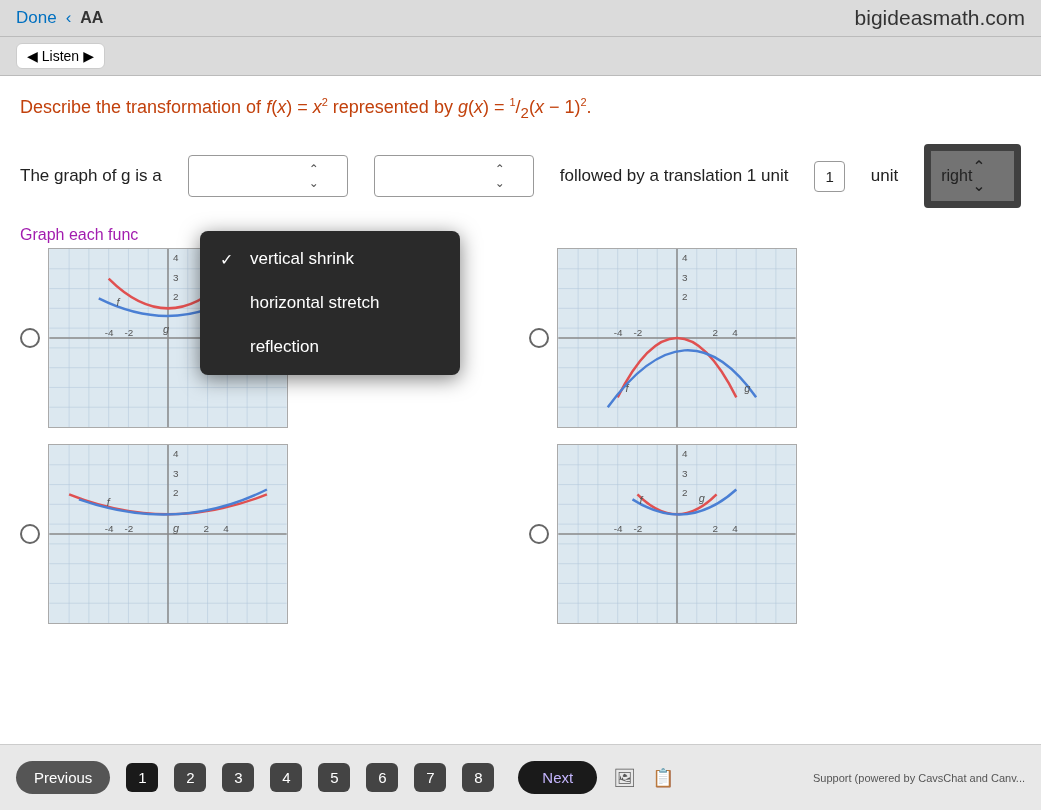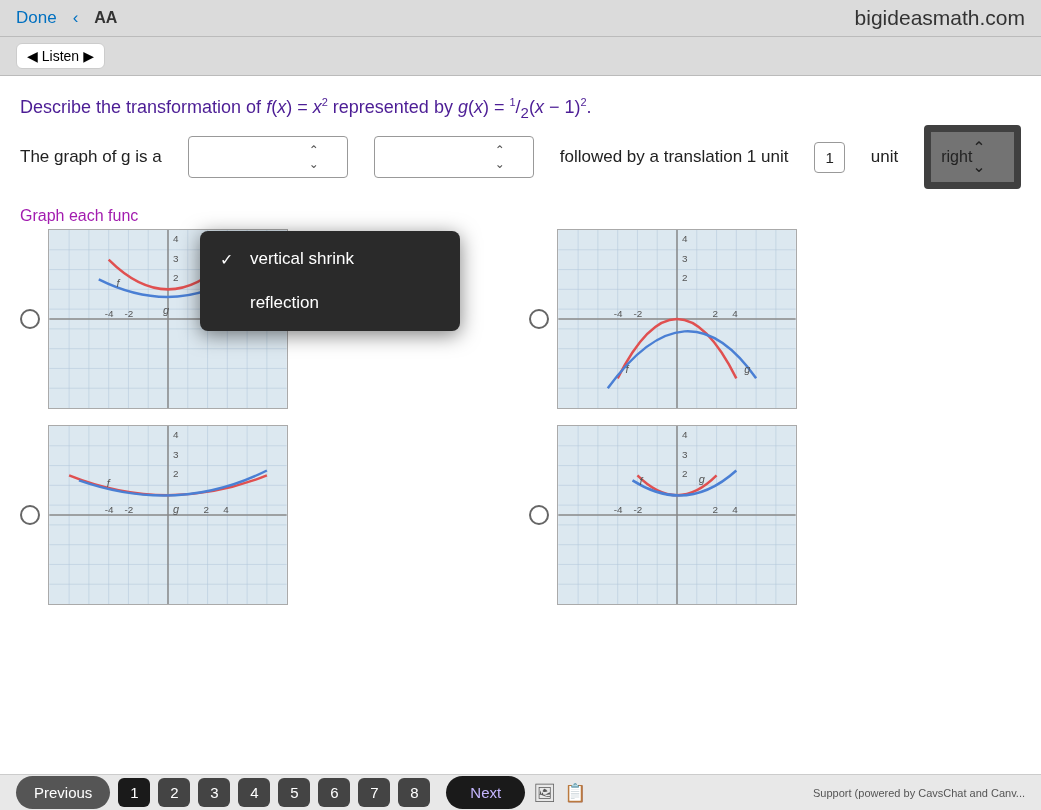--- a/index.html
+++ b/index.html
@@ -15,21 +15,21 @@
       display: flex;
       align-items: center;
       justify-content: space-between;
       padding: 6px 16px;
       background: rgba(220,220,220,0.9);
       border-bottom: 1px solid #bbb;
     }
     .top-left {
       display: flex;
       align-items: center;
-      gap: 16px;
+      gap: 9px;
     }
     .done-btn {
       color: #0070c0;
       font-size: 17px;
       font-weight: 400;
       background: none;
       border: none;
       cursor: pointer;
     }
     .chevron-left {
@@ -66,22 +66,22 @@
     }
     .main-content {
       background: white;
       margin: 0;
       padding: 18px 20px 10px 20px;
       height: calc(810px - 90px);
       position: relative;
     }
     .question-text {
       font-size: 18px;
-      color: #4c1d95;
-      margin-bottom: 1px;
+      color: #c2410c;
+      margin-bottom: 20px;
       line-height: 1.5;
     }
     .fill-row {
       display: flex;
       align-items: center;
       gap: 26px;
       font-size: 17px;
       color: #222;
       margin-bottom: 18px;
       flex-wrap: nowrap;
@@ -199,22 +199,22 @@
     .bottom-bar {
       position: absolute;
       bottom: 0;
       left: 0;
       right: 0;
       background: #e8e8e8;
       border-top: 1px solid #ccc;
       display: flex;
       align-items: center;
       padding: 8px 16px;
-      gap: 8px;
-      height: 36px;
+      gap: 16px;
+      height: 66px;
     }
     .prev-btn {
       background: #555;
       color: white;
       border: none;
       border-radius: 20px;
       padding: 8px 18px;
       font-size: 15px;
       cursor: pointer;
     }
@@ -494,20 +494,24 @@
     </div>
   </div>
 
   <div class="dropdown-menu">
     <div class="dropdown-menu-item">
       <span class="checkmark">✓</span>
       <span>vertical shrink</span>
     </div>
     <div class="dropdown-menu-item">
       <span class="checkmark"> </span>
+      <span>horizontal stretch</span>
+    </div>
+    <div class="dropdown-menu-item">
+      <span class="checkmark"> </span>
       <span>reflection</span>
     </div>
   </div>
 
 </div>
 
 <div class="bottom-bar">
   <button class="prev-btn">Previous</button>
   <button class="page-num active">1</button>
   <button class="page-num">2</button>

